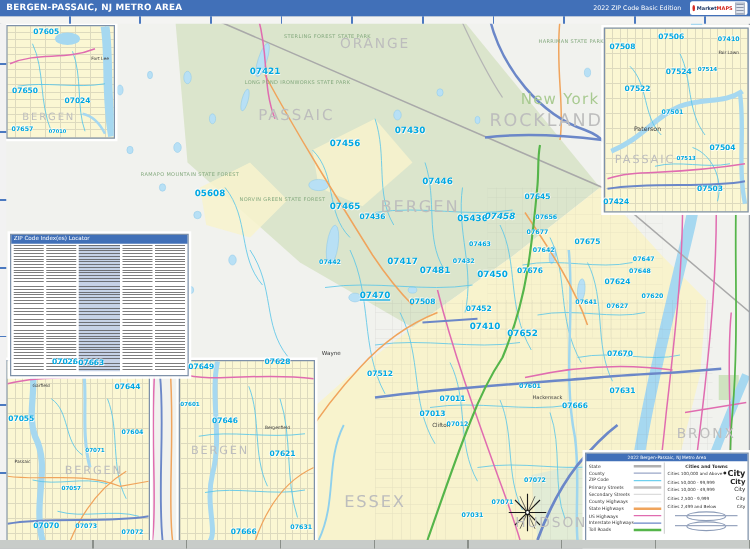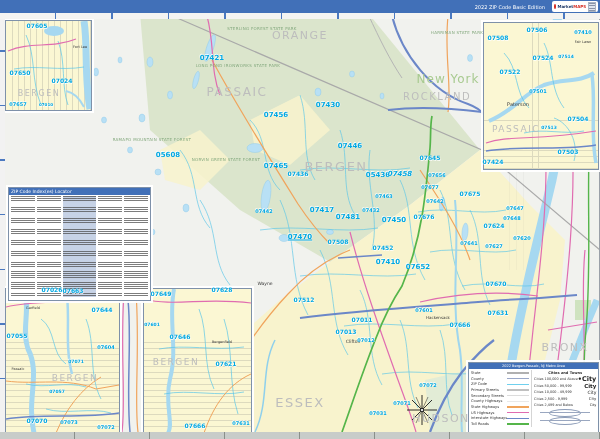--- a/index.html
+++ b/index.html
@@ -346,21 +346,21 @@
       <div class="shield-row">
           <div class="shield"></div>
         </div>
     </div>
   </div>
 </div>
 
 <div id="labels" class="layer">
   <div>
       <span class="lbl county" style="left: 300px; top: 35px; font-size: 11px;">ORANGE</span>
-      <span class="lbl county" style="left: 437px; top: 97px; font-size: 10px;">ROCKLAND</span>
+      <span class="lbl county" style="left: 437px; top: 97px; font-size: 14px;">ROCKLAND</span>
       <span class="lbl county" style="left: 448px; top: 79px; font-size: 12px; color: rgb(168, 202, 144); letter-spacing: 1px;">New York</span>
       <span class="lbl county" style="left: 237px; top: 92px; font-size: 12px;">PASSAIC</span>
       <span class="lbl county" style="left: 336px; top: 166px; font-size: 13px;">BERGEN</span>
       <span class="lbl county" style="left: 300px; top: 402px; font-size: 13px;">ESSEX</span>
       <span class="lbl county" style="left: 441px; top: 418px; font-size: 11px;">HUDSON</span>
       <span class="lbl county" style="left: 565px; top: 347px; font-size: 11px;">BRONX</span>
       <span class="lbl county" style="left: 39px; top: 94px; font-size: 8px;">BERGEN</span>
       <span class="lbl county" style="left: 516px; top: 129px; font-size: 9px;">PASSAIC</span>
       <span class="lbl county" style="left: 75px; top: 378px; font-size: 9px;">BERGEN</span>
       <span class="lbl county" style="left: 176px; top: 362px; font-size: 9px;">BERGEN</span>
@@ -461,20 +461,21 @@
       <span class="lbl zip" style="left: 195px; top: 426px; font-size: 6px;">07666</span>
       <span class="lbl zip" style="left: 241px; top: 423px; font-size: 5px;">07631</span>
     </div>
 </div>
 
 <div id="topruler"></div>
 <div id="leftruler"></div>
 <div id="bottombar"></div>
 
 <div id="titlebar">
+  <span id="map-title">BERGEN-PASSAIC, NJ METRO AREA</span>
   <span id="edition">2022 ZIP Code Basic Edition</span>
   <div id="logo">
     <span class="logo-dot"></span>
     <span class="logo-market">Market</span>
     <span class="logo-maps">MAPS</span>
     <span class="logo-side"></span>
   </div>
 </div>
 
 </body></html>

